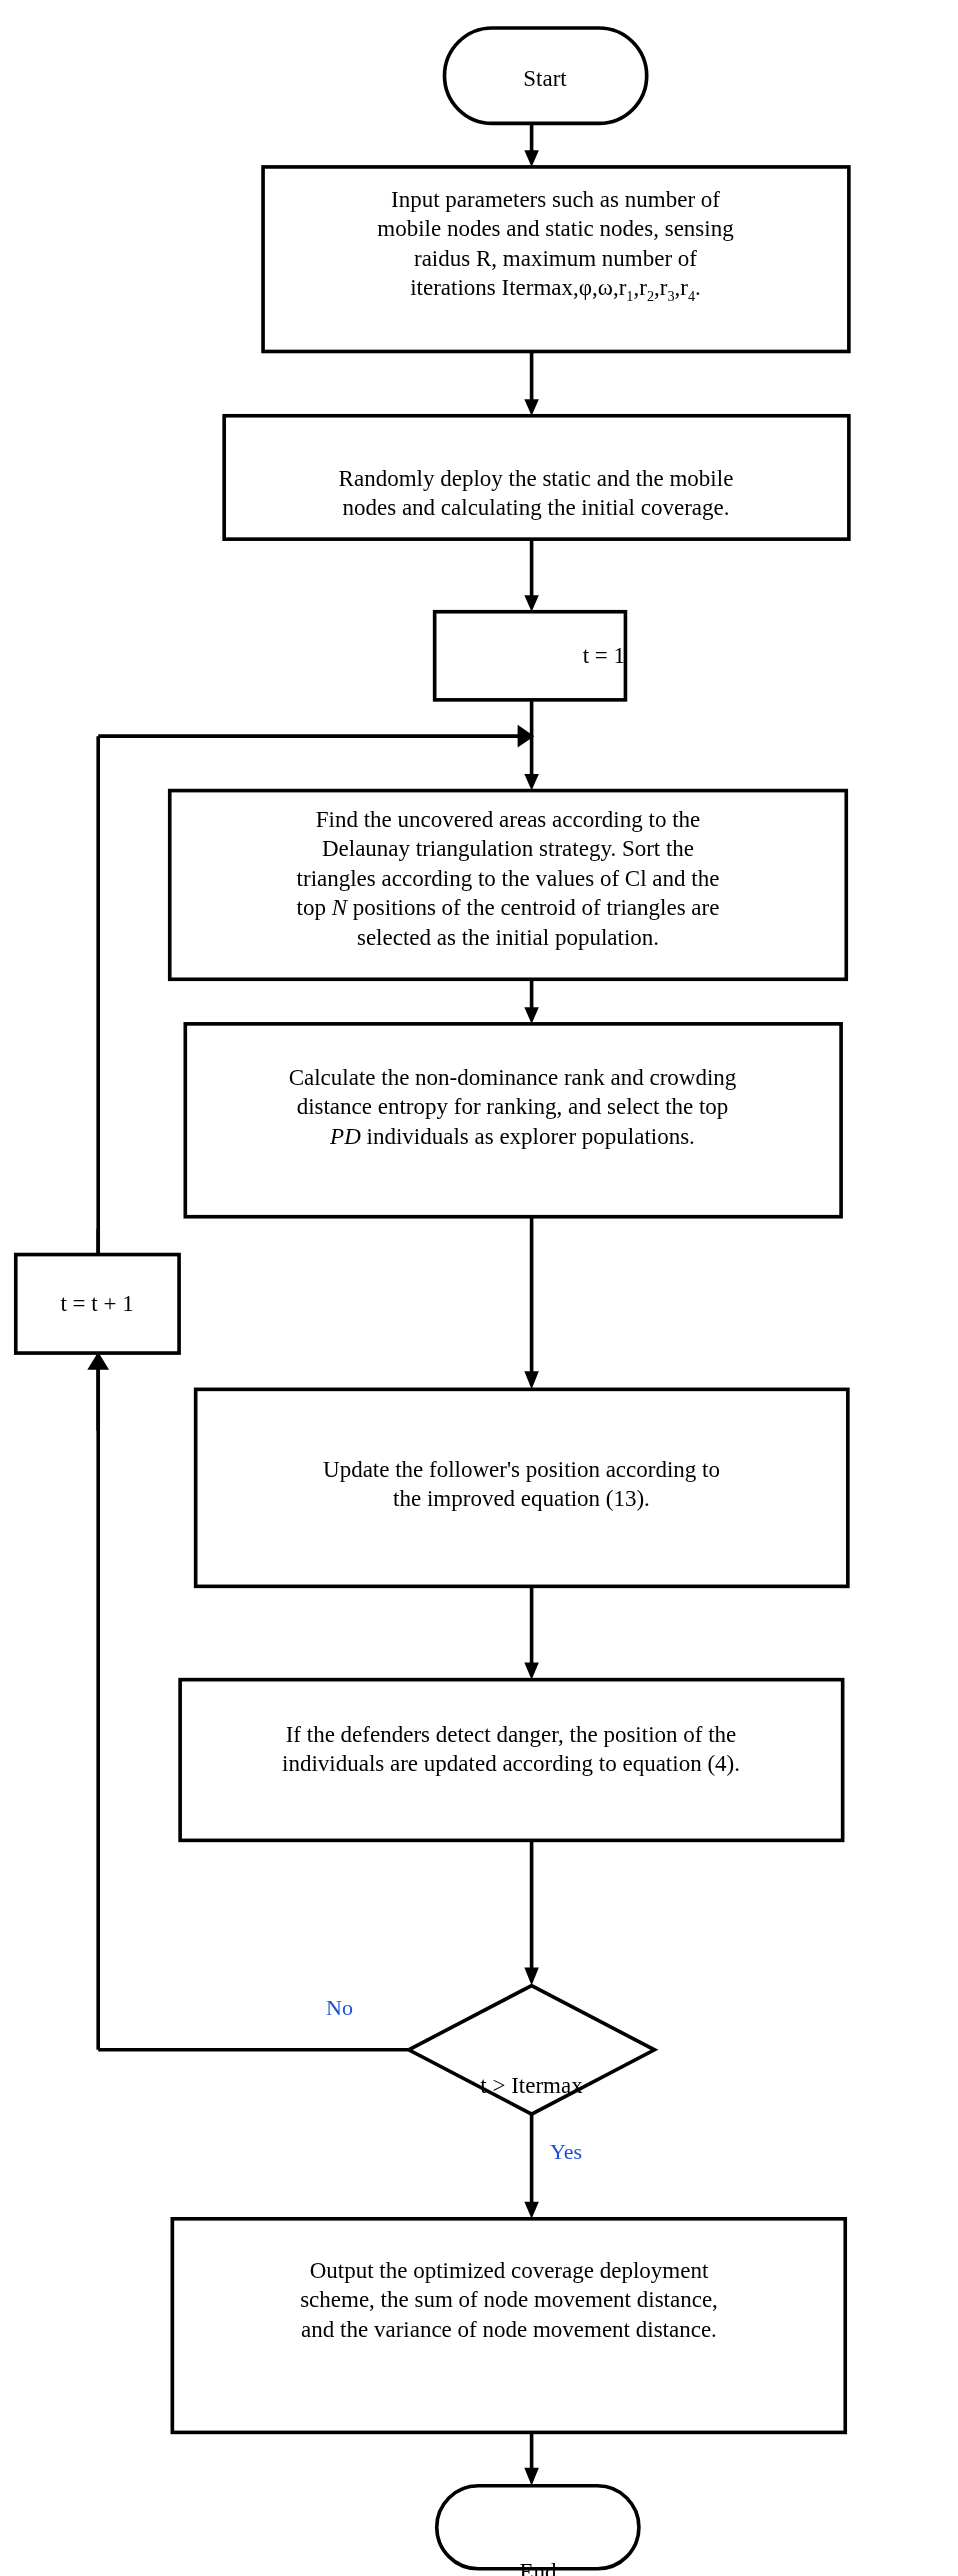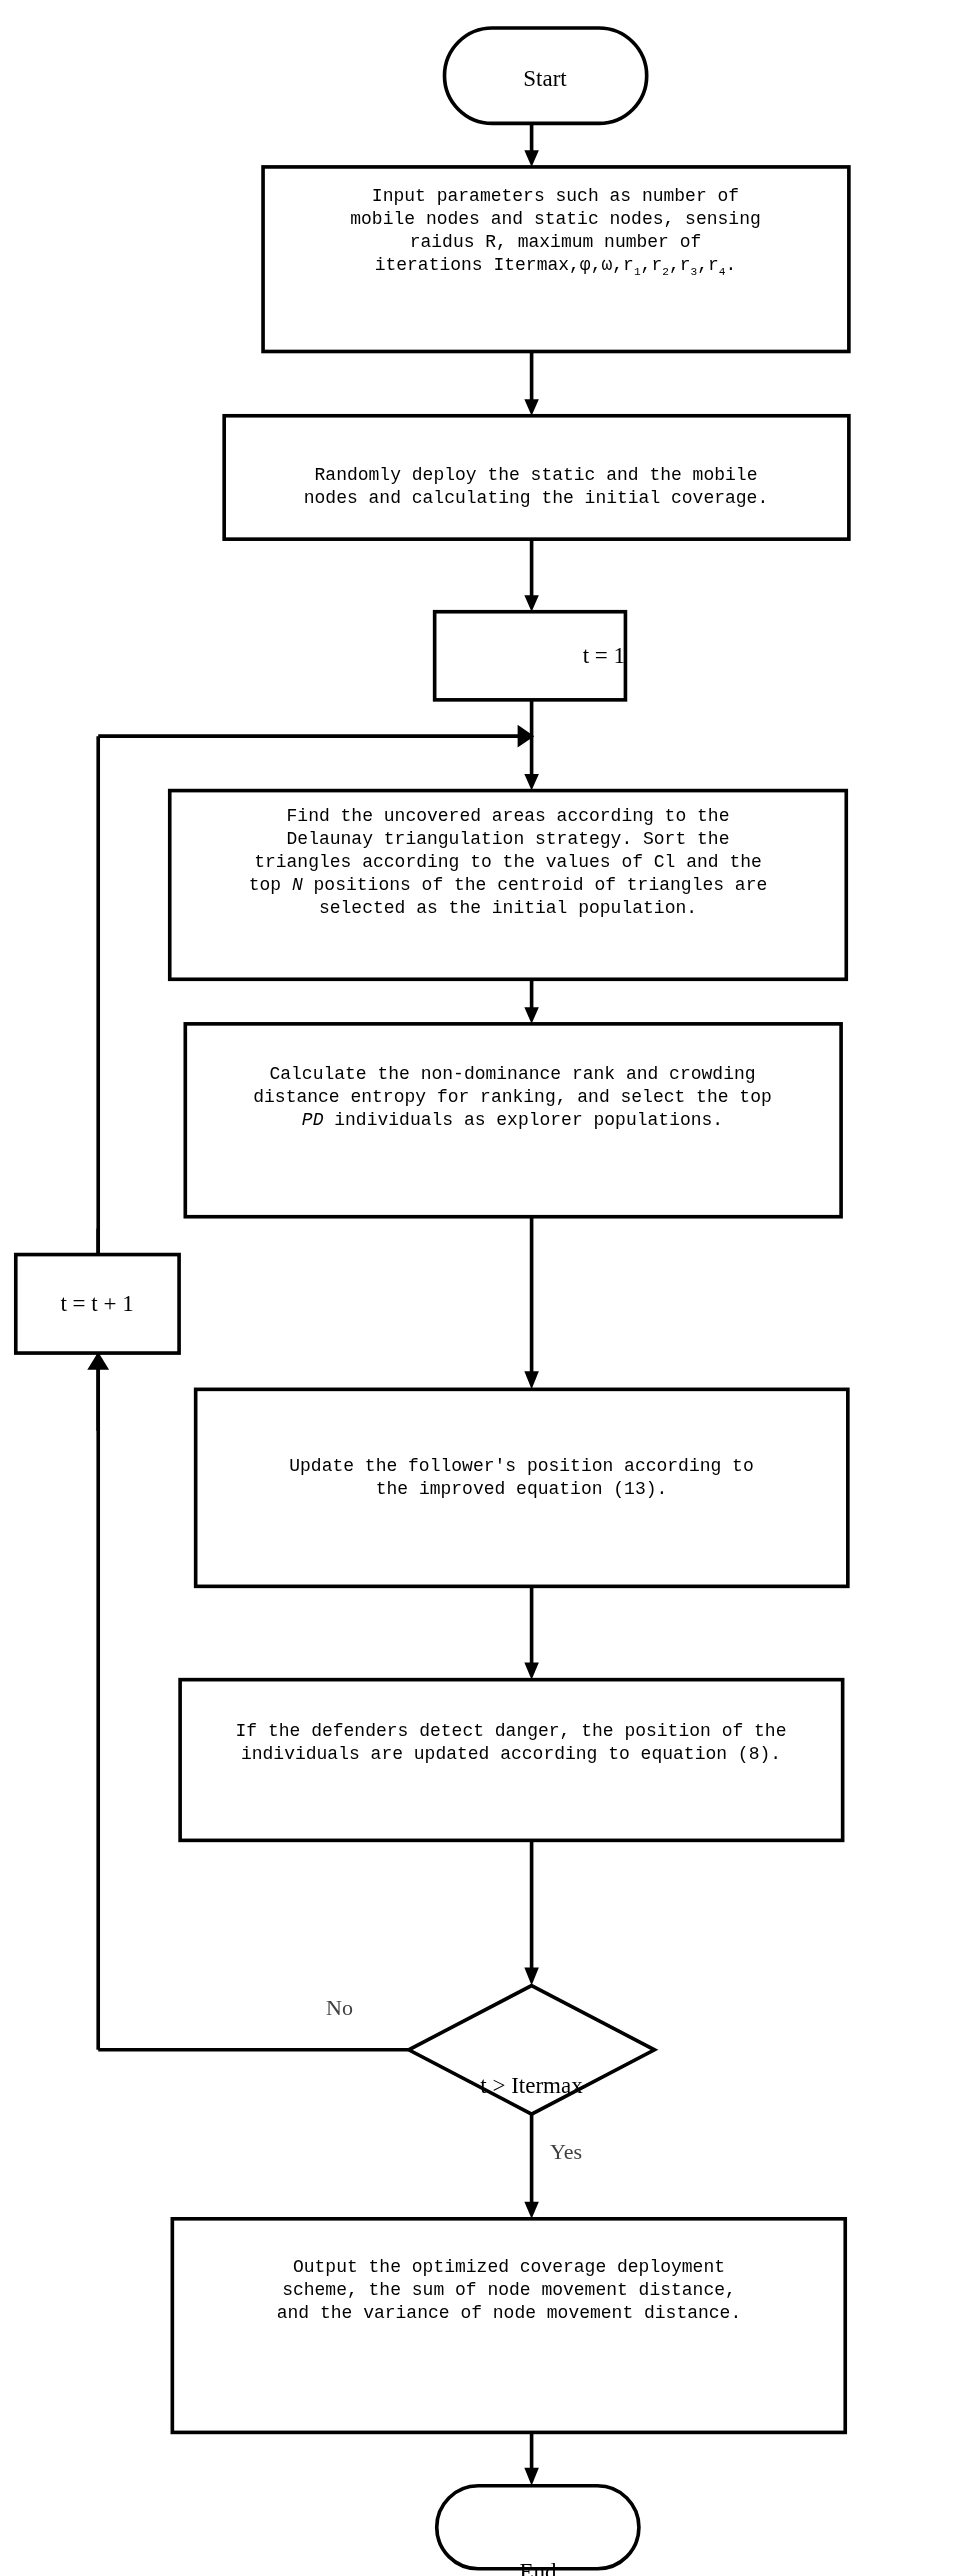--- a/index.html
+++ b/index.html
@@ -28,31 +28,30 @@
     color: #000000;
     font-family: "Liberation Serif", "DejaVu Serif", serif;
     line-height: 1.28;
     white-space: pre-wrap;
     pointer-events: none;
   }
   .terminator-label {
     font-size: 23px;
   }
   .process-label {
-    font-size: 18px;
-    font-family: Liberation Mono, monospace;
+    font-size: 23px;
   }
   .small-label {
     font-size: 23px;
   }
   .edge-label {
     position: absolute;
     font-size: 22px;
     font-family: "Liberation Serif", "DejaVu Serif", serif;
-    color: #404040;
+    color: #1d4ed8;
   }
   .ital { font-style: italic; }
   sub { font-size: 0.62em; }
 </style>
 </head>
 <body>
 
 <svg id="flow-canvas" viewBox="0 0 1849 4969" xmlns="http://www.w3.org/2000/svg">
   <defs>
     <marker id="arrowDown" markerWidth="30" markerHeight="30" refX="7" refY="13.5" orient="auto" markerUnits="userSpaceOnUse">
@@ -147,21 +146,21 @@
 <div class="node-label process-label" style="left:196px; top:1063px; width:633px;">Calculate the non-dominance rank and crowding
 distance entropy for ranking, and select the top
 <span class="ital">PD</span> individuals as explorer populations.</div>
 
 <div class="node-label small-label" style="left:15.6px; top:1289px; width:163px;">t = t + 1</div>
 
 <div class="node-label process-label" style="left:207px; top:1455px; width:629px;">Update the follower's position according to
 the improved equation (13).</div>
 
 <div class="node-label process-label" style="left:191px; top:1720px; width:640px;">If the defenders detect danger, the position of the
-individuals are updated according to equation (8).</div>
+individuals are updated according to equation (4).</div>
 
 <div class="node-label small-label" style="left:415px; top:2036px; width:233px;margin-top:35px;">t &gt; Itermax</div>
 
 <div class="node-label process-label" style="left:184px; top:2256px; width:650px;">Output the optimized coverage deployment
 scheme, the sum of node movement distance,
 and the variance of node movement distance.</div>
 
 <div class="node-label terminator-label" style="left:437px; top:2513px; width:202px;margin-top:44px;">End</div>
 
 <div class="edge-label" style="left:326px; top:1995px;">No</div>

